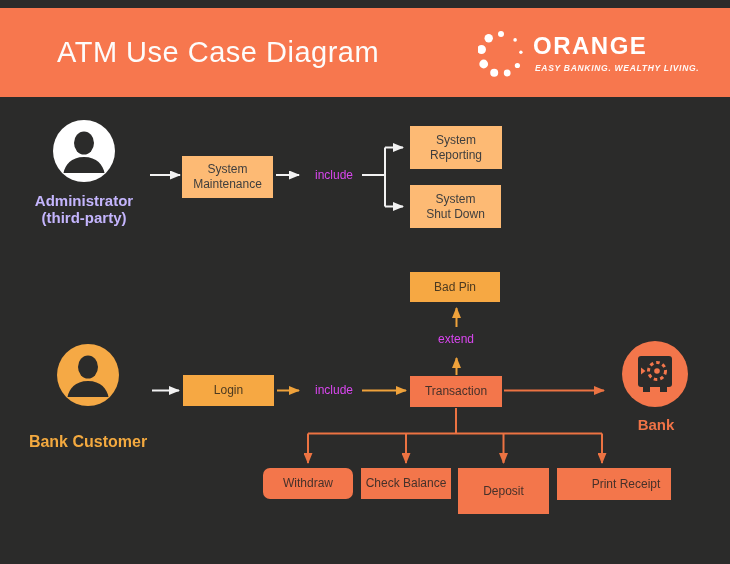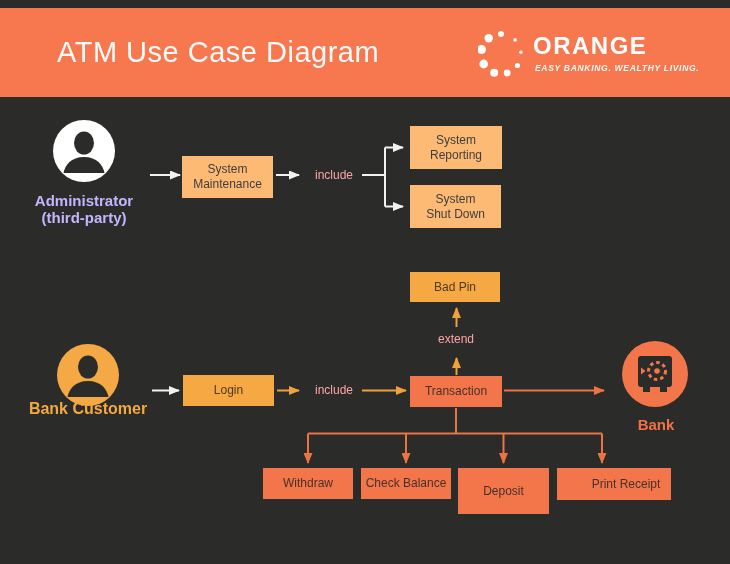--- a/index.html
+++ b/index.html
@@ -29,34 +29,34 @@
   
   .box {
     position:absolute; display:flex; align-items:center; justify-content:center;
     text-align:center; font-size:12px; line-height:1.25; white-space:pre-line;
   }
   .box.white  { background:#fdba74; color:#3E3E3E; }
   .box.amber  { background:#F6A843; color:#4C3A20;text-align:right; }
   .box.orange { background:#F3764B; color:#46312A; }
   .edge-label {
     position:absolute; width:68px; text-align:center;
-    font-size:12px; color:#fca5a5;
+    font-size:12px; color:#d946ef;
   }
   .actor-circle {
     position:absolute; border-radius:50%; overflow:hidden;
     display:flex; align-items:flex-end; justify-content:center;
   }
   .actor-circle.white-bg { background:#FFFFFF; }
   .actor-circle.amber-bg { background:#F5A945; }
   .actor-circle.orange-bg{ background:#F3764B; display:flex; align-items:center; }
   .actor-label {
     position:absolute; text-align:center; font-weight:700;
   }
   .actor-label.admin    { left:14px;  top:192px; width:140px; font-size:15px; line-height:17px; color:#c4b5fd; }
-  .actor-label.customer { left:8px;   top:400px; width:160px; font-size:16px; color:#F3A93F; }
+  .actor-label.customer { left:8px;   top:433px; width:160px; font-size:16px; color:#F3A93F; }
   .actor-label.bank     { left:616px; top:416px; width:80px;  font-size:15px; color:#F07347; }
 </style>
 </head>
 <body>
 
 <div class="page">
 
   <div class="header">
     <h1 class="title">ATM Use Case Diagram</h1>
 
@@ -155,21 +155,21 @@
 Maintenance</div>
   <div class="box white" style="left:410px; top:126px; width:92px; height:43px;">System
 Reporting</div>
   <div class="box white" style="left:410px; top:185px; width:91px; height:43px;">System
 Shut Down</div>
 
   <div class="box amber" style="left:410px; top:272px; width:90px; height:30px;">Bad Pin</div>
   <div class="box amber" style="left:183px; top:375px; width:91px; height:31px;">Login</div>
   <div class="box orange" style="left:410px; top:376px; width:92px; height:31px;">Transaction</div>
 
-  <div class="box orange" style="left:263px; top:468px; width:90px; height:31px;">Withdraw</div>
+  <div class="box orange" style="left:263px; top:468px; width:90px; height:31px;border-radius:7px;">Withdraw</div>
   <div class="box orange" style="left:361px; top:468px; width:90px; height:31px;">Check Balance</div>
   <div class="box orange" style="left:458px; top:468px; width:91px; height:46px;">Deposit</div>
   <div class="box orange" style="left:557px; top:468px; width:90px; height:32px;padding-left:24px;">Print Receipt</div>
 
   <div class="edge-label" style="left:300px; top:168px;">include</div>
   <div class="edge-label" style="left:300px; top:383px;">include</div>
   <div class="edge-label" style="left:422px; top:332px;">extend</div>
 
 </div>
 

